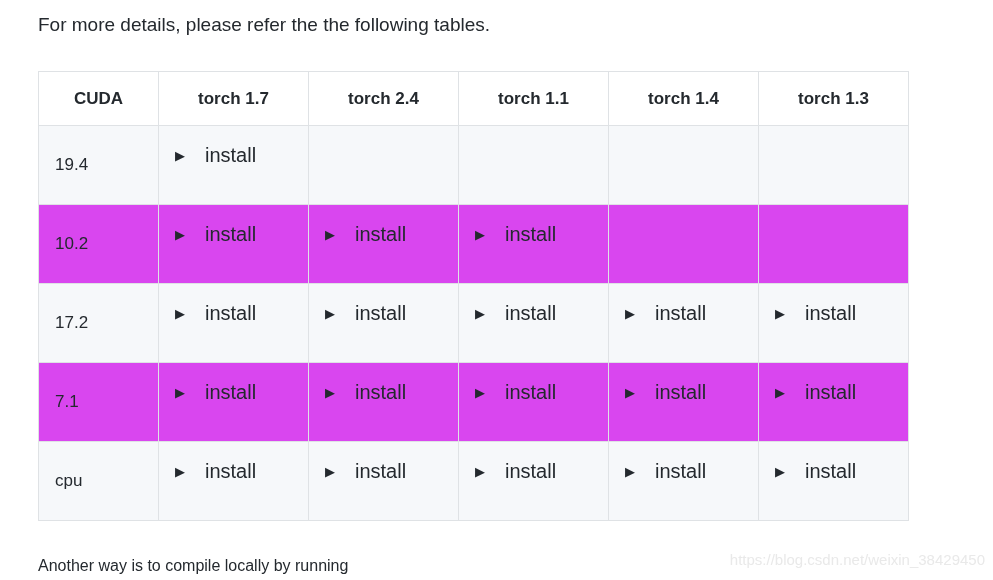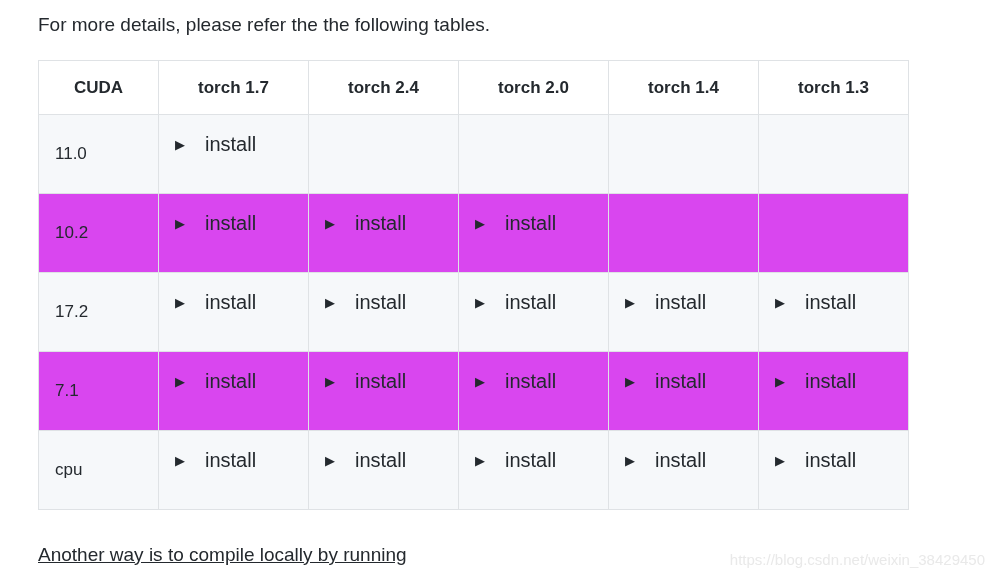--- a/index.html
+++ b/index.html
@@ -20,21 +20,21 @@
     overflow: hidden;
   }
   p { margin: 0; }
   .intro {
     margin: 13px 7px 0 38px;
     font-size: 19px;
     line-height: 24px;
   }
   table.install-table {
     border-collapse: collapse;
-    margin: 23px 0 0 38px;
+    margin: 34px 0 0 38px;
     table-layout: fixed;
   }
   .install-table th {
     border: 1px solid var(--border);
     background: #ffffff;
     height: 54px;
     font-size: 17px;
     font-weight: 700;
     text-align: center;
     padding: 0 8px;
@@ -62,23 +62,22 @@
   summary.install-summary::-webkit-details-marker { display: none; }
   .marker {
     font-size: 13px;
     line-height: 1;
     margin-right: 20px;
     color: var(--text);
   }
   .install-label { font-size: 20px; }
   .outro {
     margin: 33px 0 0 38px;
-    font-size: 19px;
+    font-size: 16px;
     line-height: 24px;
-    text-decoration: underline;
   }
   .watermark {
     position: absolute;
     right: 8px;
     top: 551px;
     font-size: 15px;
     color: var(--watermark);
     white-space: nowrap;
   }
 </style>
@@ -87,28 +86,28 @@
 
 <div class="page">
   <p class="intro">For more details, please refer the the following tables.</p>
 
   <table class="install-table">
     <thead>
       <tr id="header-row">
           <th>CUDA</th>
           <th>torch 1.7</th>
           <th>torch 2.4</th>
-          <th>torch 2.0</th>
+          <th>torch 1.1</th>
           <th>torch 1.4</th>
           <th>torch 1.3</th>
         </tr>
     </thead>
     <tbody id="table-body">
         <tr>
-          <td class="cuda-cell">11.0</td>
+          <td class="cuda-cell">19.4</td>
           <td>
             <details class="install-details">
               <summary class="install-summary">
                 <span class="marker">▶</span>
                 <span class="install-label">install</span>
               </summary>
             </details>
           </td>
           <td></td>
           <td></td>

